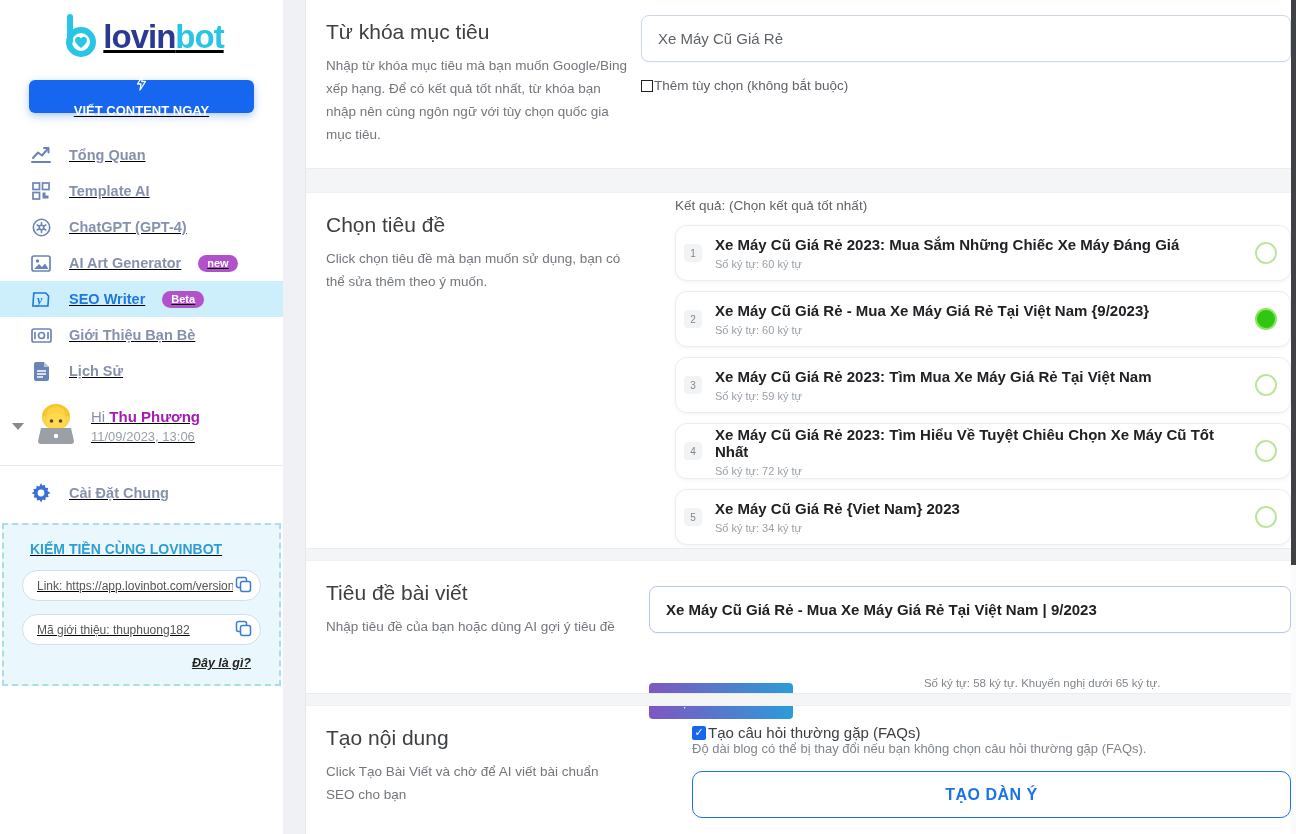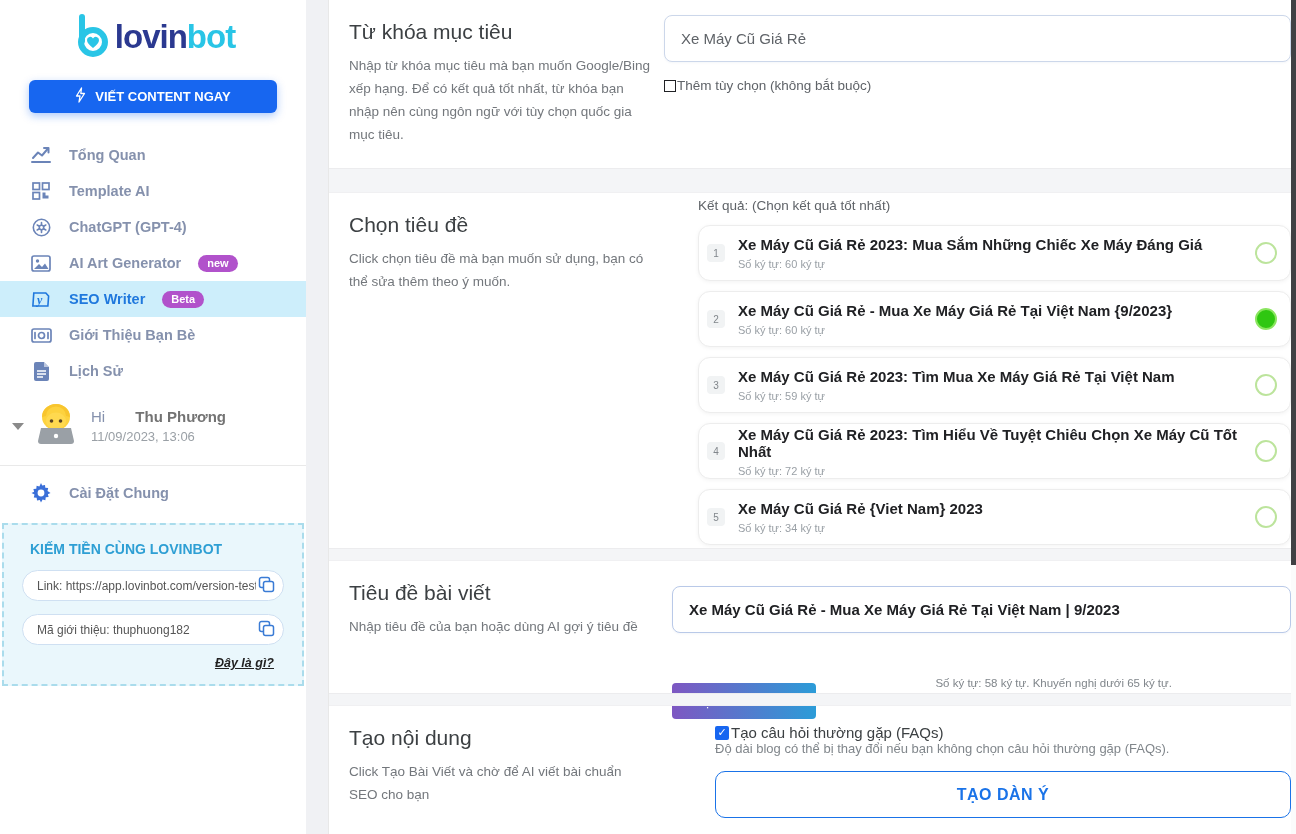--- a/index.html
+++ b/index.html
@@ -1,41 +1,41 @@
 <!DOCTYPE html>
 <html><head>
 <meta charset="utf-8">
 <style>
   * { margin:0; padding:0; box-sizing:border-box; }
   html,body { width:1296px; height:834px; overflow:hidden; }
   body { font-family:"Liberation Sans", sans-serif; background:#fff; }
   .app { display:flex; width:1296px; height:834px; background:#eef0f3; }
 
   
-  .sidebar { width:306px; flex:none; background:#fff; position:relative; }
+  .sidebar { width:283px; flex:none; background:#fff; position:relative;text-decoration:underline; }
   .logo-row { display:flex; align-items:center; justify-content:center; gap:4px; margin-top:12px; height:50px; }
   .logo-text { font-size:33px; font-weight:bold; letter-spacing:-1px; }
   .logo-text .lovin { color:#2b3990; }
   .logo-text .bot { color:#29c5e6; }
   .cta { margin:18px 29px 0; height:33px; background:#1766f0; border-radius:6px; color:#fff;
          font-weight:bold; font-size:13px; display:flex; align-items:center; justify-content:center;
-         gap:9px; box-shadow:0 3px 8px rgba(23,102,240,.35); cursor:pointer; }
+         gap:9px; box-shadow:0 3px 8px rgba(23,102,240,.35); cursor:pointer;flex-direction:column; }
   .nav { margin-top:24px; }
   .nav-item { height:36px; display:flex; align-items:center; padding-left:30px; gap:17px;
               color:#8591ad; font-weight:bold; font-size:14.5px; cursor:pointer; }
   .nav-item .nicon { width:22px; display:flex; justify-content:center; color:#6b84b8; flex:none; }
   .nav-item.active { background:#cdeefb; color:#1f78dd; }
   .nav-item.active .nicon { color:#1f78dd; }
   .badge { font-size:11px; color:#fff; background:#b152cb; padding:2.5px 9px; border-radius:10px; font-weight:bold; }
   .user { display:flex; align-items:center; margin:12px 0 0 10px; cursor:pointer; }
   .caret { width:0; height:0; border-left:6px solid transparent; border-right:6px solid transparent;
            border-top:7px solid #8a8a8a; margin:0 9px 0 2px; }
   .user-text { margin-left:12px; }
   .greet-line { font-size:15px; color:#8591ad; }
-  .greet-line b { color:#737373;margin-left:26px; }
+  .greet-line b { color:#a21caf; }
   .user-date { font-size:13px; color:#9aa0a6; margin-top:4px; }
   .sb-divider { height:1px; background:#e9e9e9; margin-top:14px; }
   .settings { display:flex; align-items:center; gap:17px; padding-left:30px; margin-top:17px;
               color:#8591ad; font-weight:bold; font-size:14.5px; cursor:pointer; }
   .settings .nicon { width:22px; display:flex; justify-content:center; color:#3a6fd8; }
   .referral { margin:20px 2px 0; background:#eaf7fc; border:2px dashed #aadcec; padding:16px 10px 14px; }
   .ref-heading { color:#2e9fd4; font-weight:bold; font-size:14px; padding-left:16px; }
   .ref-input { background:#fff; border:1px solid #cfe0f2; border-radius:16px; height:31px; display:flex;
                align-items:center; padding:0 8px 0 14px; margin:13px 8px 0; font-size:12px; color:#555; }
   .ref-input .ref-val { flex:1; white-space:nowrap; overflow:hidden; }

